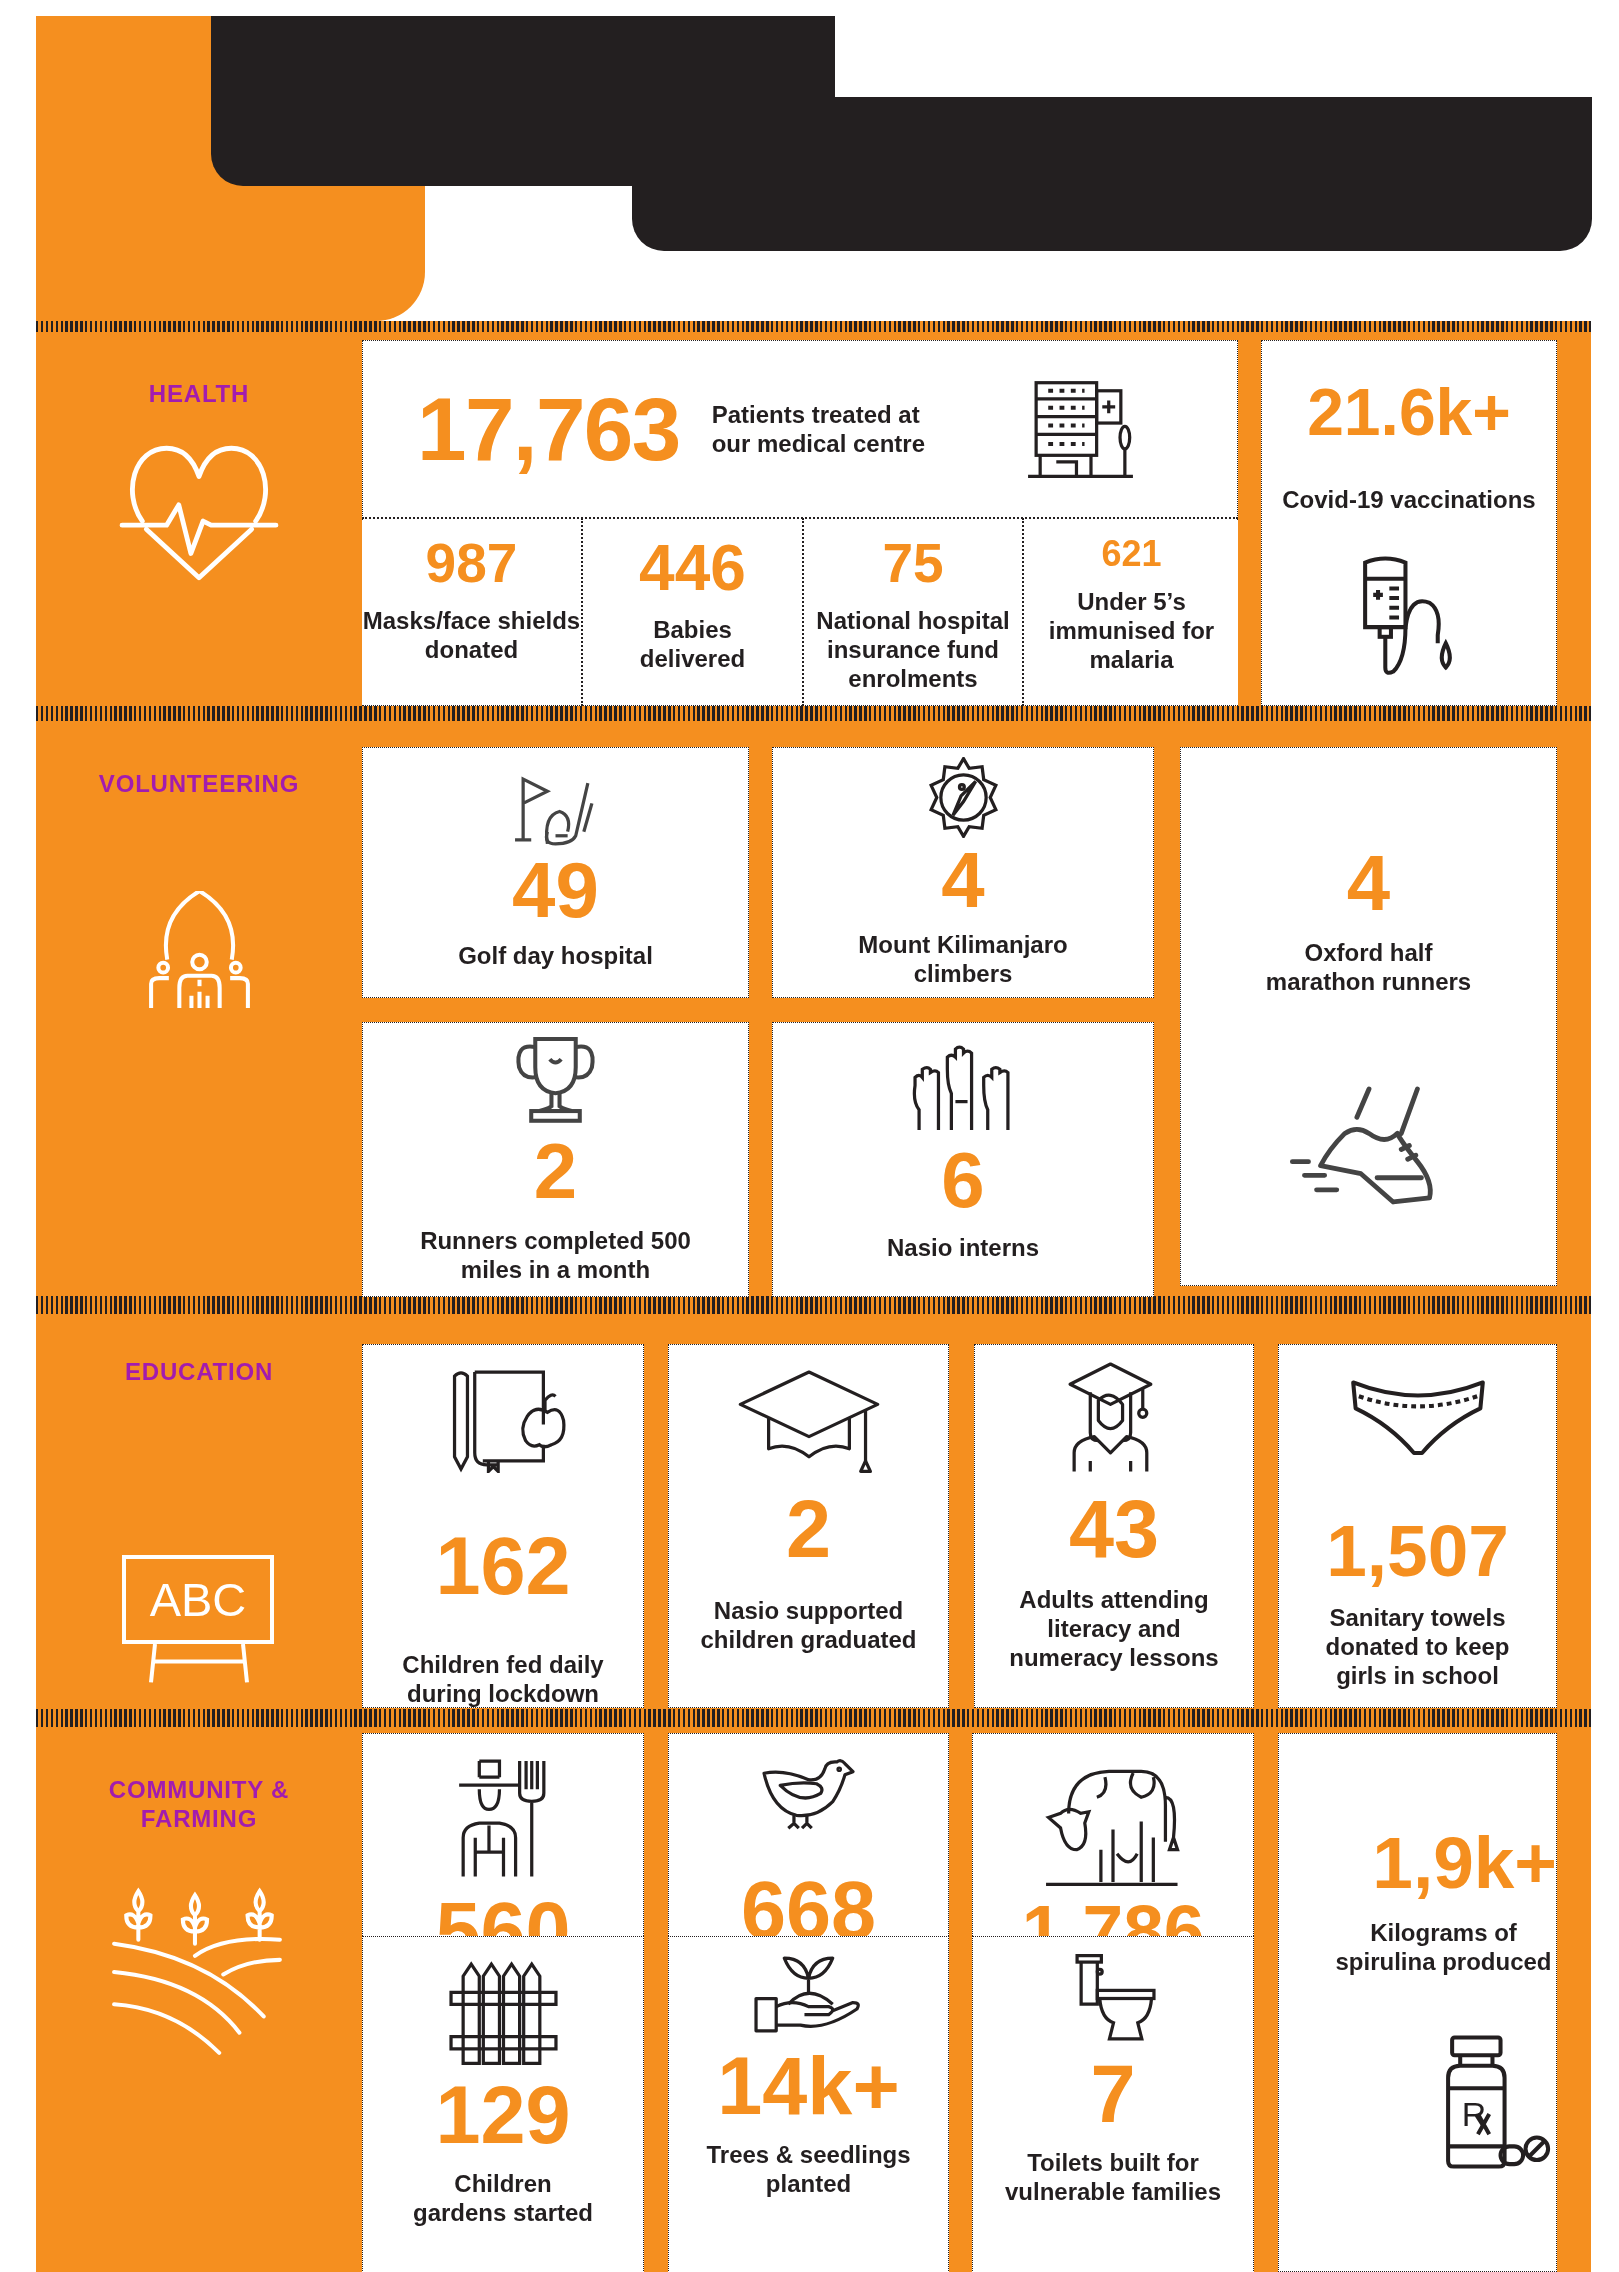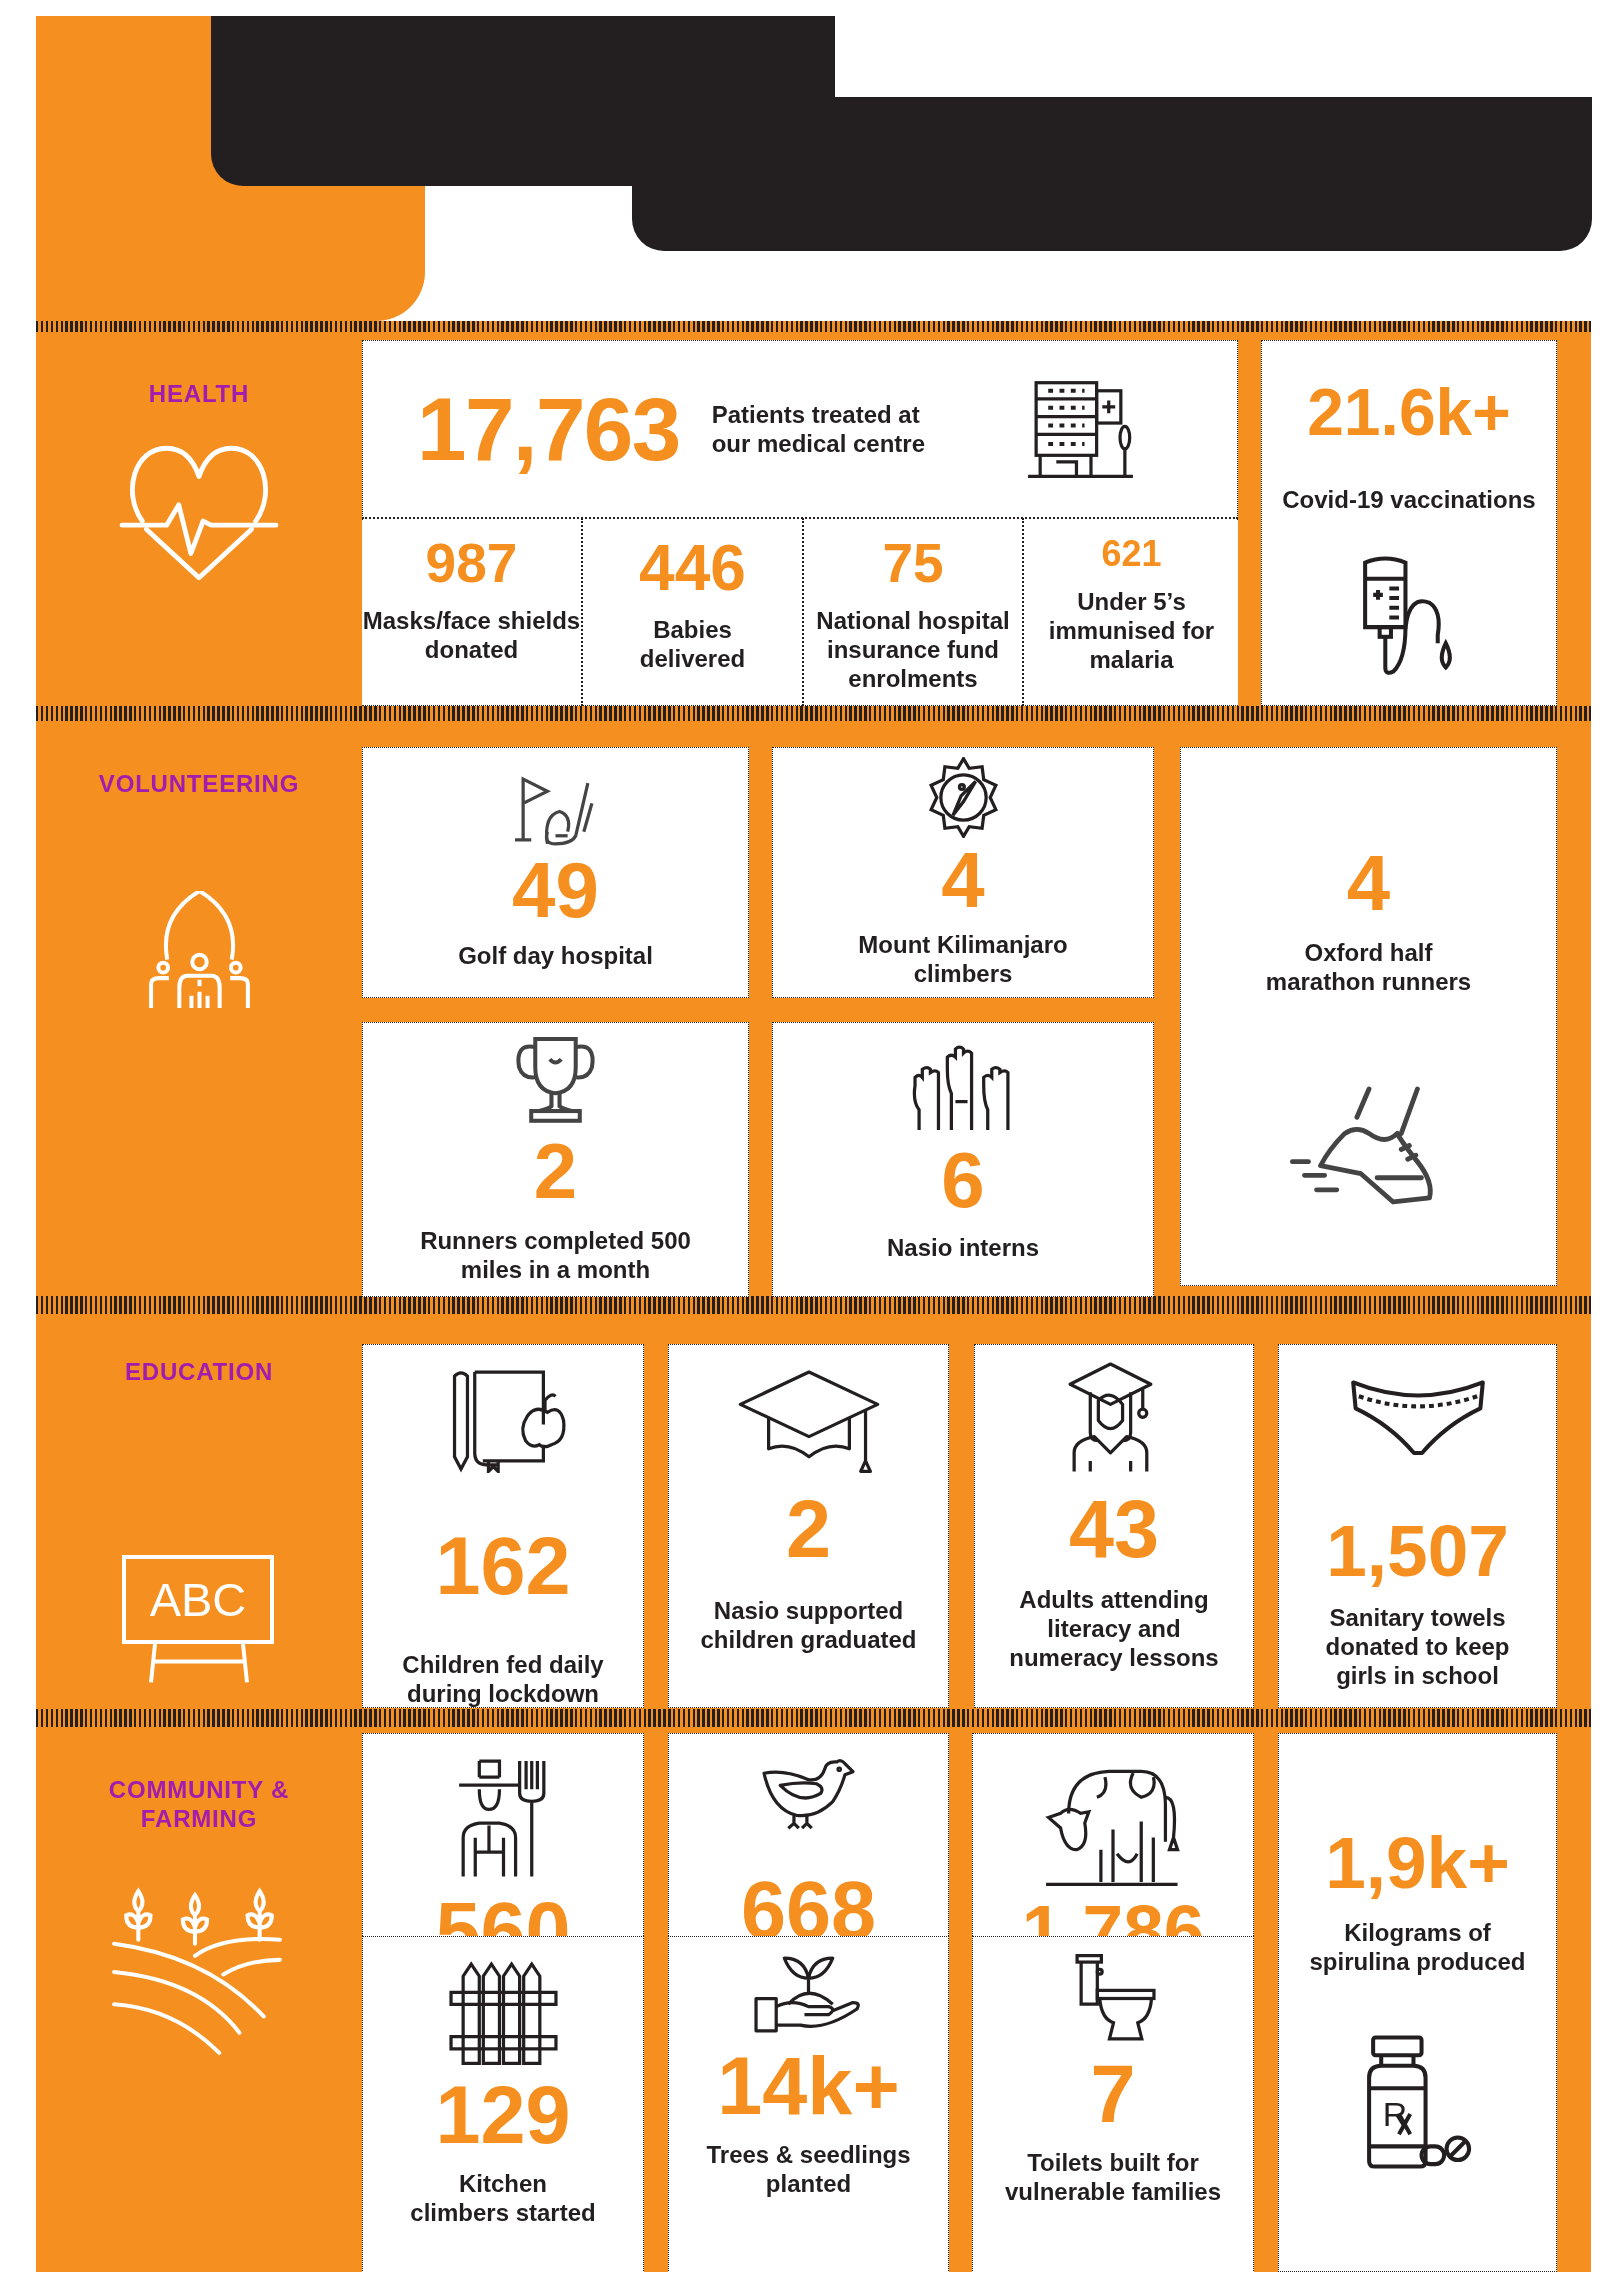--- a/index.html
+++ b/index.html
@@ -303,21 +303,21 @@
         <path d="M70 105 V145 M85 80 V145 M120 70 V145 M135 90 V145"></path>
         <path d="M90 110 Q105 130 115 110"></path>
         <path d="M75 15 Q80 35 65 40 M110 10 Q100 30 120 40 Q140 35 135 15"></path>
         <path d="M2 148 H165"></path>
       </svg>
   </span>
   <span class="num" style="font-size:73px;margin-top:8px;">1,786</span>
   <span class="lbl" style="margin-top:11.3px;width:235px;">Litres of dairy milk produced</span>
 </div>
 
-<div class="card" style="left:1278px;top:1733px;width:279px;height:539px;justify-content:flex-start;">
+<div class="card" style="left:1278px;top:1733px;width:279px;height:539px;justify-content:flex-start;align-items:flex-end;">
   <span class="num" style="font-size:73px;margin-top:93px;">1,9k+</span>
   <span class="lbl" style="margin-top:19.4px;width:227px;">Kilograms of spirulina produced</span>
   <span class="icn" style="margin-top:57px;">
     <svg width="121" height="138" viewBox="0 0 150 170" fill="none" stroke="#231F20" stroke-width="5">
         <rect x="20" y="5" width="60" height="22" rx="3"></rect>
         <path d="M30 27 V40 M70 27 V40"></path>
         <path d="M15 55 Q15 40 30 40 H70 Q85 40 85 55 V158 Q85 165 78 165 H22 Q15 165 15 158 Z"></path>
         <path d="M15 68 H85 M15 140 H85"></path>
         <text x="32" y="115" font-size="42" font-family="Liberation Sans, sans-serif" fill="#231F20" stroke="none">R</text>
         <path d="M52 100 L66 125 M66 100 L52 125"></path>
@@ -329,21 +329,21 @@
 </div>
 
 <div class="card" style="left:362px;top:1936px;width:282px;height:337px;justify-content:flex-start;">
   <span class="icn" style="margin-top:24px;">
     <svg width="113" height="105" viewBox="0 0 140 130" fill="none" stroke="#231F20" stroke-width="4">
         <path d="M20 128 V20 L30 5 L40 20 V128 Z M45 128 V20 L55 5 L65 20 V128 Z M70 128 V20 L80 5 L90 20 V128 Z M95 128 V20 L105 5 L115 20 V128 Z"></path>
         <path d="M5 40 H135 V55 H5 Z M5 95 H135 V110 H5 Z"></path>
       </svg>
   </span>
   <span class="num" style="font-size:81px;margin-top:9.7px;">129</span>
-  <span class="lbl" style="margin-top:13px;width:186px;">Kitchen climbers started</span>
+  <span class="lbl" style="margin-top:13px;width:186px;">Children gardens started</span>
 </div>
 
 <div class="card" style="left:668px;top:1936px;width:281px;height:337px;justify-content:flex-start;">
   <span class="icn" style="margin-top:18px;">
     <svg width="113" height="81" viewBox="0 0 140 100" fill="none" stroke="#231F20" stroke-width="4" stroke-linejoin="round">
         <path d="M70 50 V30 M70 30 Q50 30 40 5 Q65 5 70 30 M70 30 Q90 30 100 5 Q75 5 70 30"></path>
         <path d="M45 62 Q70 35 100 62"></path>
         <rect x="5" y="55" width="25" height="40"></rect>
         <path d="M30 65 Q50 55 70 65 H95 Q105 68 95 75 H65 M30 88 H60 Q90 95 130 68 Q135 60 125 60 L100 70"></path>
       </svg>

